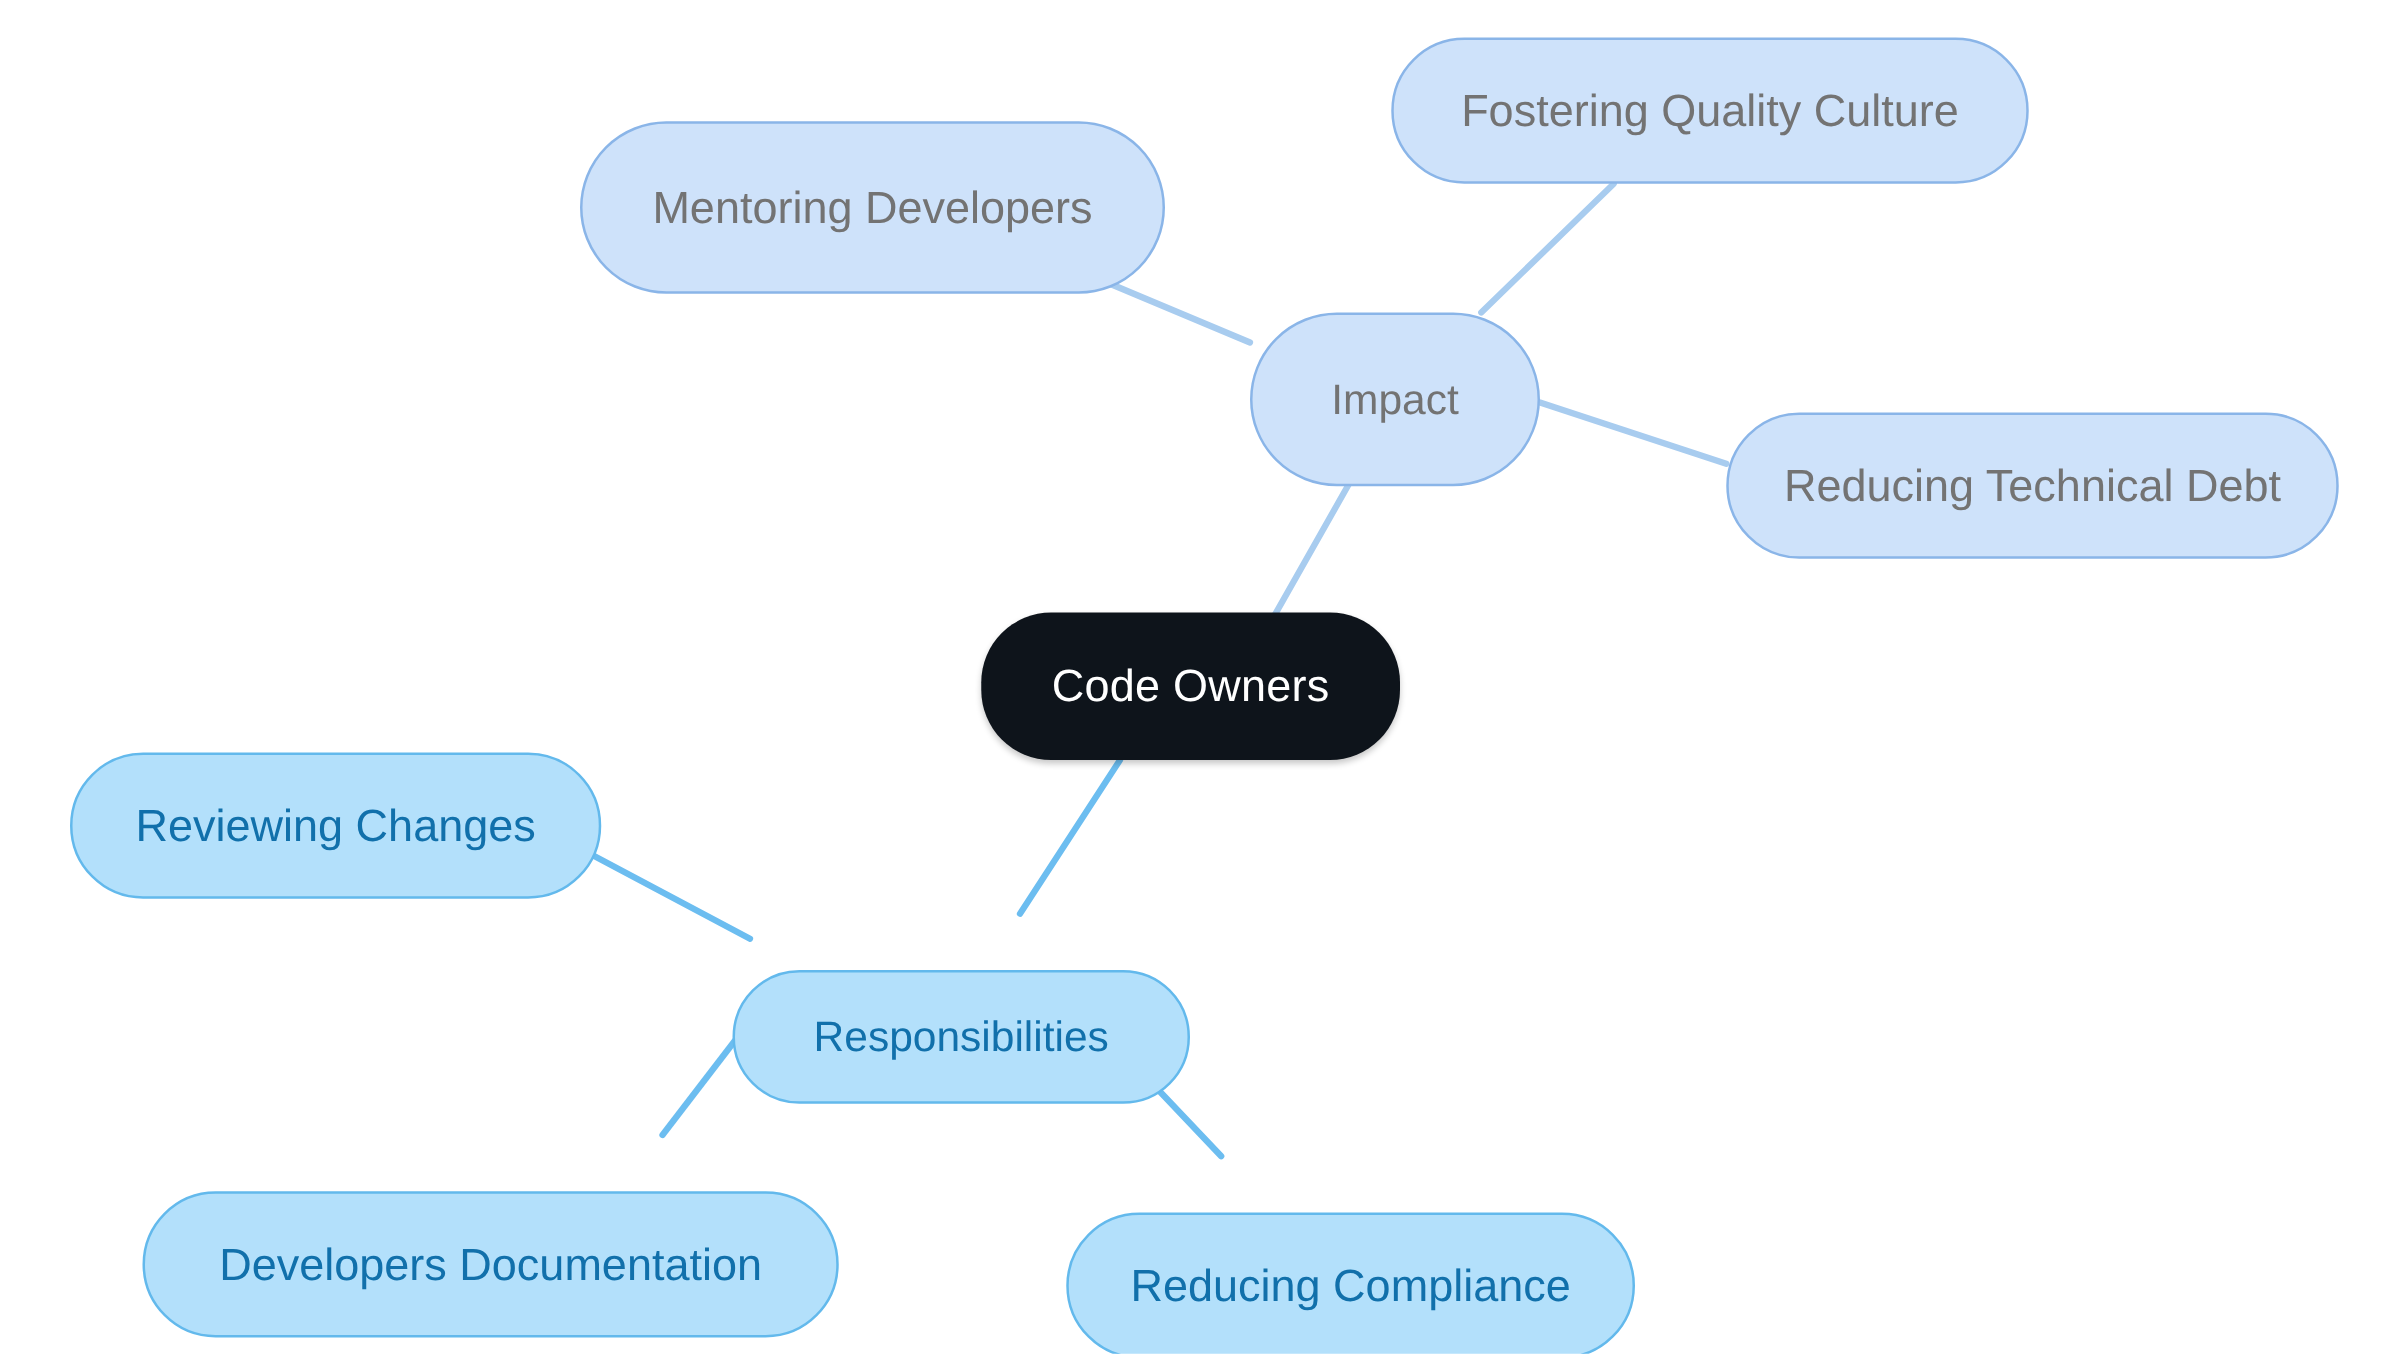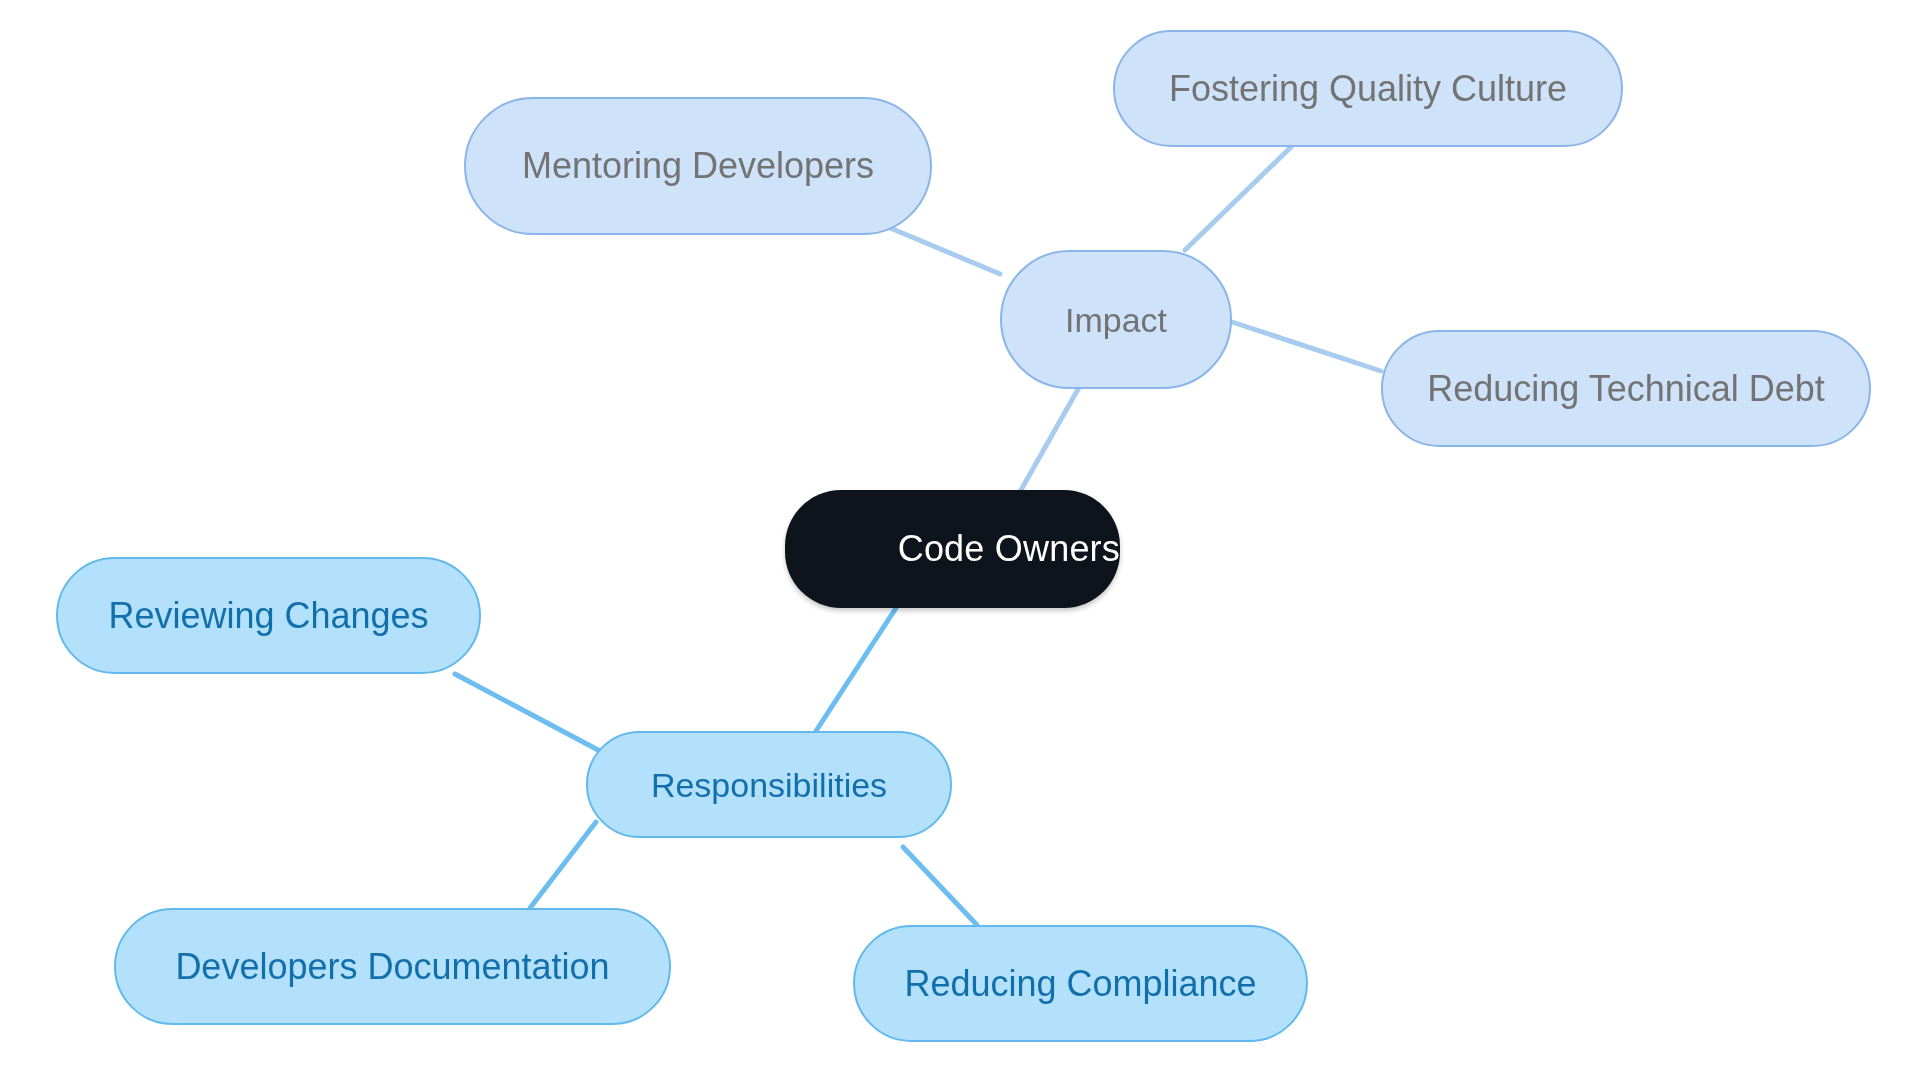--- a/index.html
+++ b/index.html
@@ -40,35 +40,35 @@
   }
   
   .node.root {
     background: #0e141b;
     color: #ffffff;
     border: none;
     border-radius: 56px;
     font-size: 36px;
     letter-spacing: 0.2px;
     box-shadow: 0 3px 5px rgba(0,0,0,0.22);
-    justify-content: flex-end;
   }
   
   .node.pale {
     background: #cee2fa;
     border: 2px solid #8ab5e8;
     color: #737373;
     border-radius: 999px;
   }
   
   .node.sky {
     background: #b3e0fb;
     border: 2px solid #63b9ec;
     color: #1170ab;
     border-radius: 999px;
+    margin-top: 45px;
   }
   .node.branch { font-size: 34px; }
   .node.leaf   { font-size: 36px; }
 </style>
 </head>
 <body>
 
 <div id="mindmap">
   <svg id="edges" viewBox="0 0 1920 1083" width="1920" height="1083" xmlns="http://www.w3.org/2000/svg">
       <line x1="1017" y1="497" x2="1090" y2="368" stroke="#a8ccef" stroke-width="5" stroke-linecap="round"></line>

